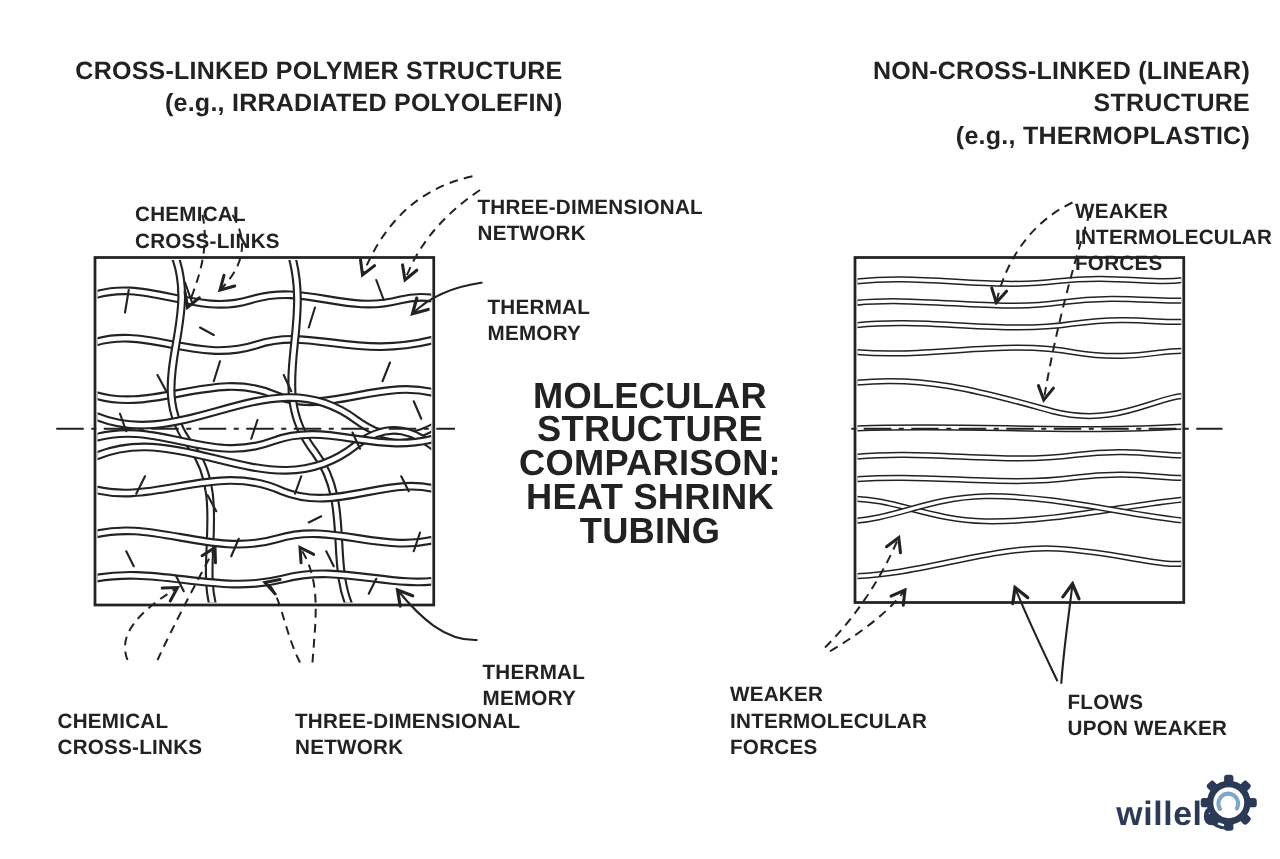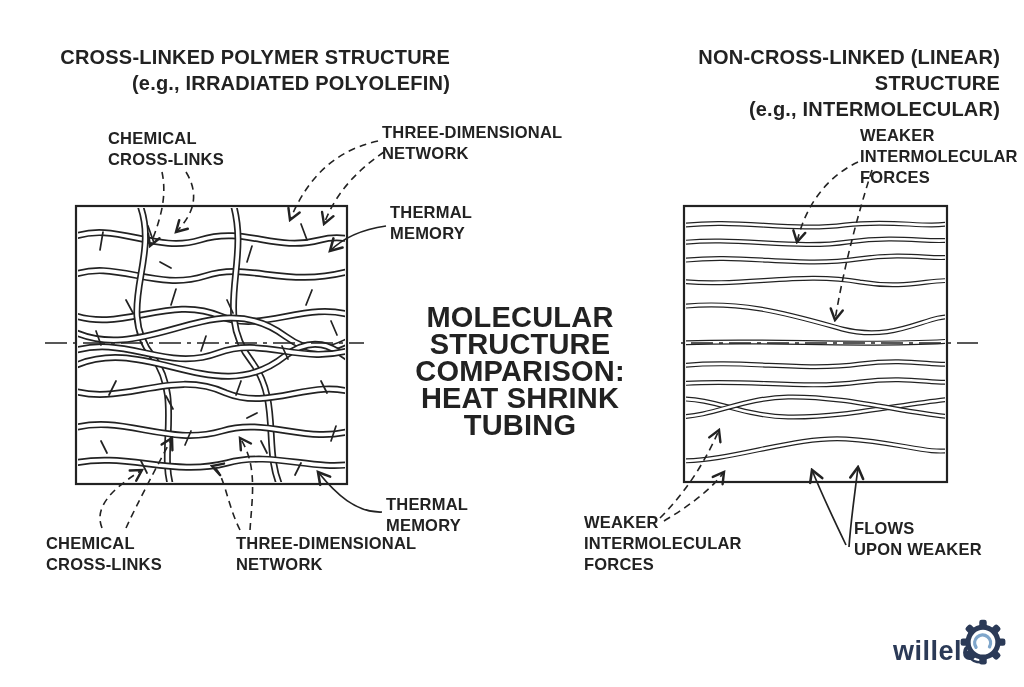--- a/index.html
+++ b/index.html
@@ -12,21 +12,21 @@
   body{
     width:1024px;height:687px;position:relative;overflow:hidden;
     background:var(--background);
     font-family:"Liberation Sans", sans-serif;
     color:var(--ink);
   }
   .stage{position:absolute;inset:0;}
   svg.art{position:absolute;left:0;top:0;z-index:1;}
   .txt{position:absolute;z-index:2;font-weight:700;white-space:pre-line;color:var(--ink);}
   .title{font-size:20px;line-height:26px;text-align:right;letter-spacing:.2px;}
-  .lbl{font-size:16.5px;line-height:21px;letter-spacing:.2px;}
+  .lbl{font-size:16.5px;line-height:21px;letter-spacing:.2px;margin-top:34px;}
   .center-heading{
     font-size:29px;line-height:27px;text-align:center;letter-spacing:.2px;
     background:var(--background);padding:2px 4px;
   }
   .tube{stroke:var(--ink);fill:none;stroke-linecap:round;}
   .t7{stroke-width:7;}
   .t5{stroke-width:5;}
   .tube-core{stroke:#ffffff;fill:none;stroke-linecap:round;}
   .c7{stroke-width:3.6;}
   .c5{stroke-width:2.6;}
@@ -138,21 +138,21 @@
       <path class="lead" d="M 664,521 C 694,503 713,487 724,472"></path>
       <path class="leads" d="M 846,545 C 834,520 822,495 812,470"></path>
       <path class="leads" d="M 849,547 C 851,518 855,493 858,467"></path>
     </g>
   </svg>
 
   <div class="txt title" style="left:55px;top:44px;width:395px;">CROSS-LINKED POLYMER STRUCTURE
 (e.g., IRRADIATED POLYOLEFIN)</div>
 
   <div class="txt title" style="left:590px;top:44px;width:410px;">NON-CROSS-LINKED (LINEAR) STRUCTURE
-(e.g., INTERMOLECULAR)</div>
+(e.g., THERMOPLASTIC)</div>
 
   <div class="txt center-heading" style="left:364px;top:302px;width:304px;">MOLECULAR STRUCTURE
 COMPARISON:
 HEAT SHRINK TUBING</div>
 
   <div class="txt lbl" style="left:108px;top:128px;">CHEMICAL
 CROSS-LINKS</div>
 
   <div class="txt lbl" style="left:382px;top:122px;">THREE-DIMENSIONAL
 NETWORK</div>

